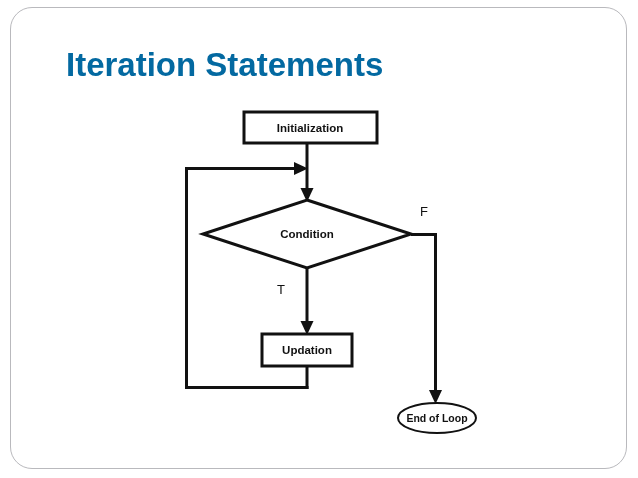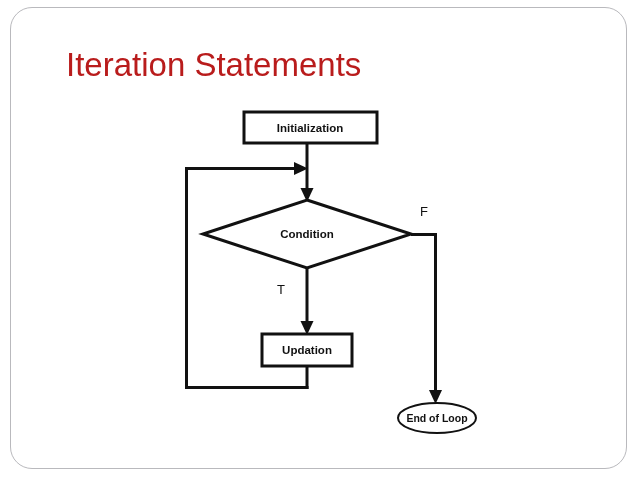--- a/index.html
+++ b/index.html
@@ -31,22 +31,22 @@
     border: 1px solid #b9b9bd;
     border-radius: 22px;
     box-sizing: border-box;
     background: transparent;
   }
   #slide-title {
     position: absolute;
     left: 66px;
     top: 47px;
     font-size: 33px;
-    font-weight: normal;
-    color: #b91c1c;
+    font-weight: bold;
+    color: #0369a1;
     letter-spacing: 0px;
     white-space: nowrap;
     line-height: 1.1;
   }
   #flow-svg {
     position: absolute;
     left: 0;
     top: 0;
     width: 638px;
     height: 478px;

